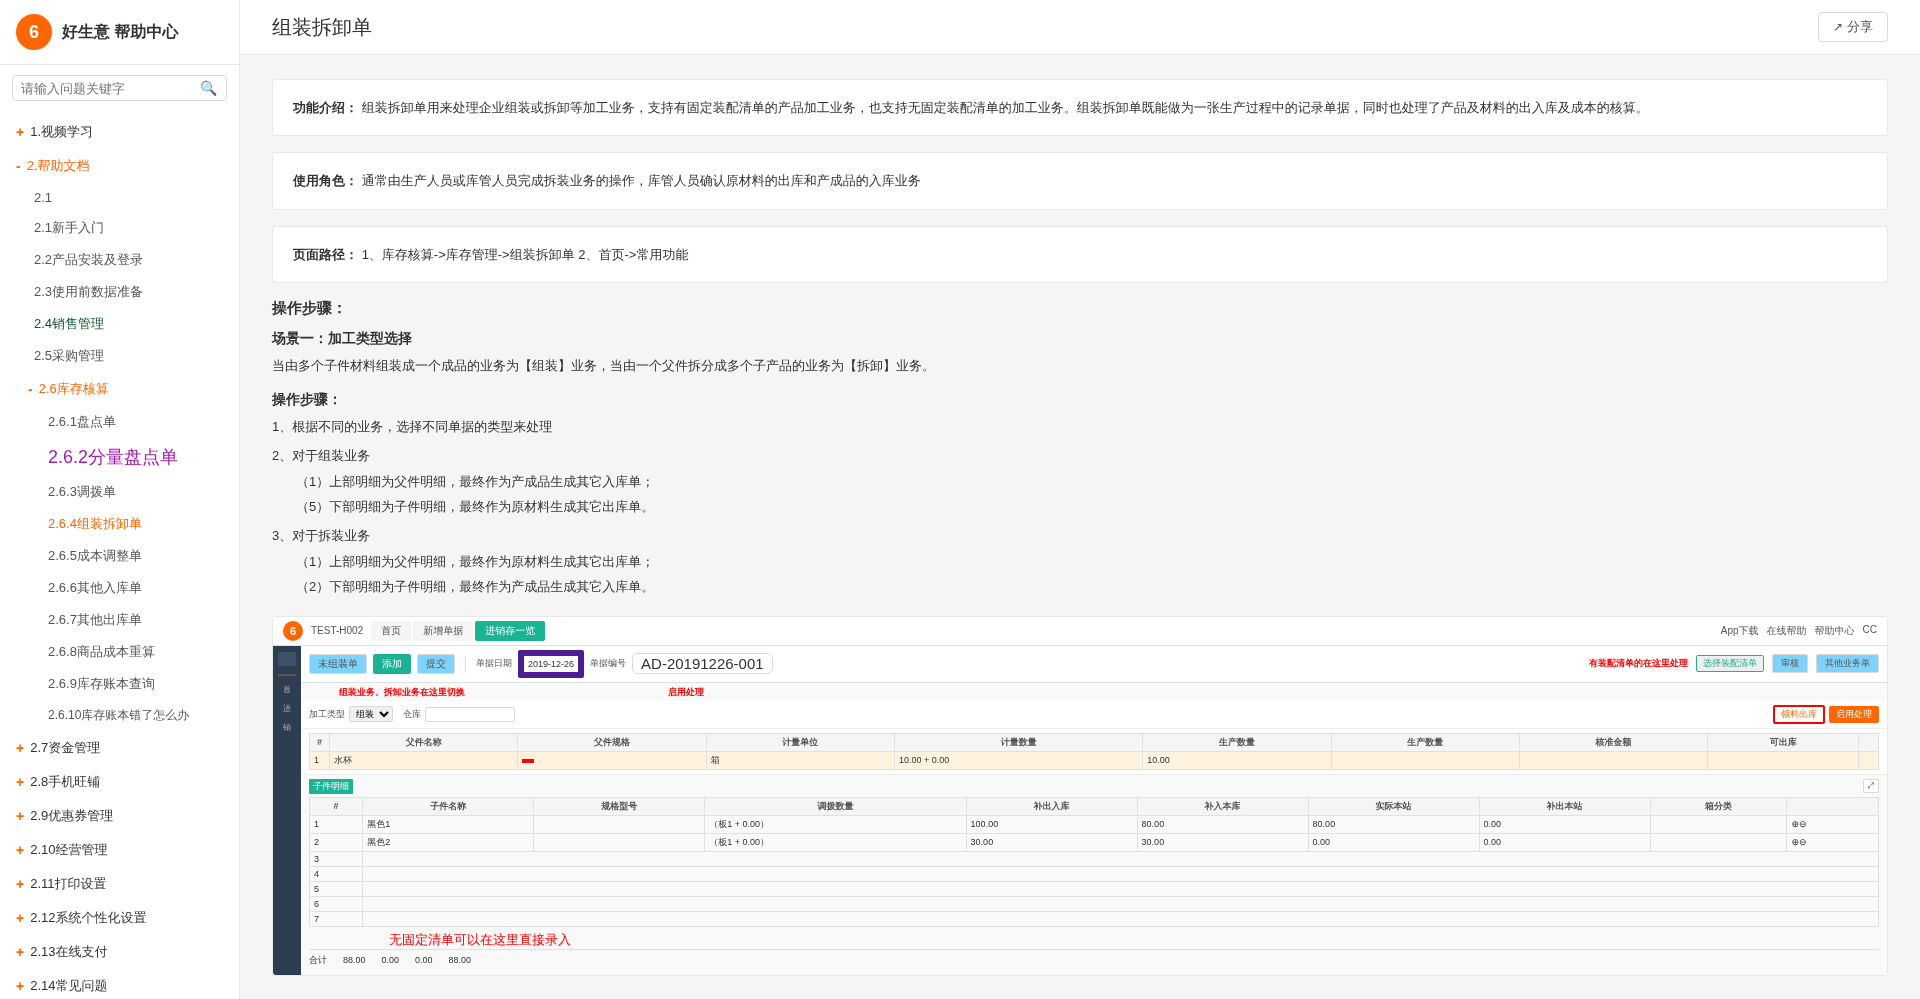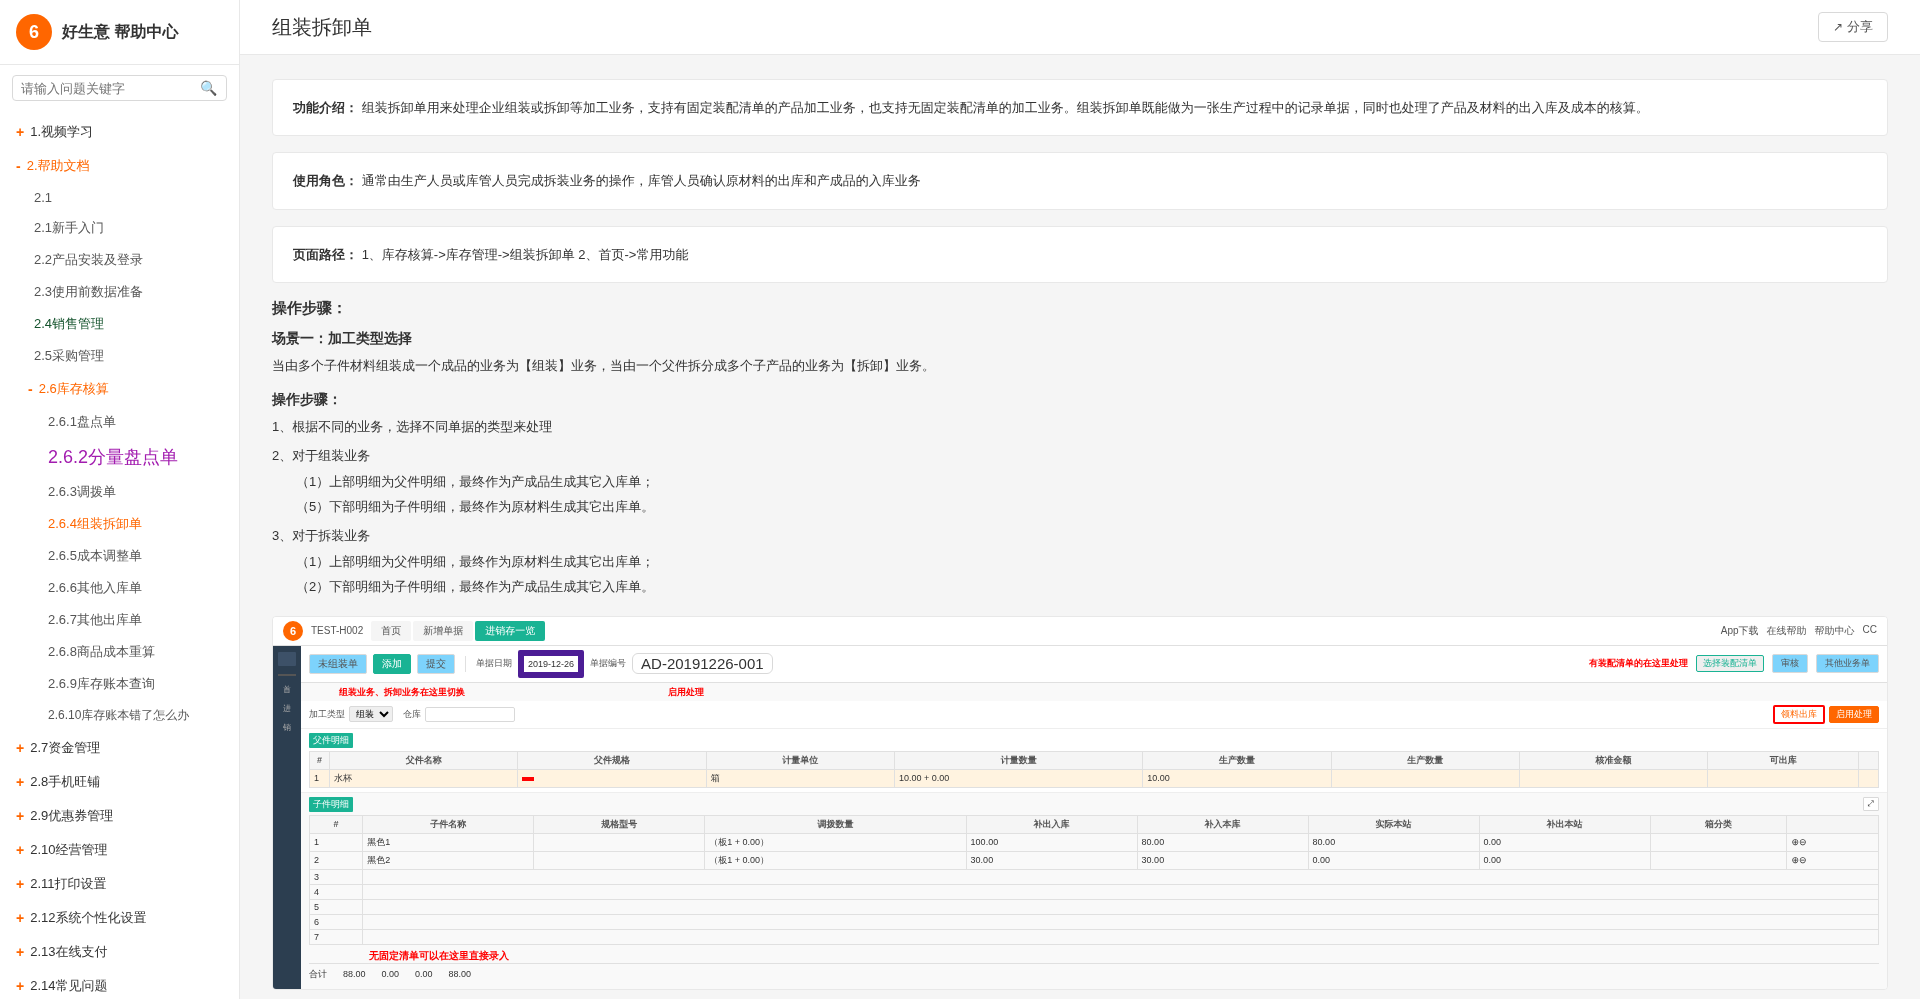--- a/index.html
+++ b/index.html
@@ -353,23 +353,20 @@
                   <span style="font-size:9px;color:#555;">仓库</span>
                   <input class="sim-input" type="text" value="" style="">
                 </div>
                 <div style="display:flex;align-items:center;gap:4px;margin-left:auto;">
                   <div style="border:2px solid #f00;border-radius:2px;padding:1px 6px;font-size:9px;color:#f60;">领料出库</div>
                   <button class="sim-btn sim-btn-orange" style="font-size:9px;padding:1px 6px;">启用处理</button>
                 </div>
               </div>
 
               <div style="padding:4px 8px;background:#fff;">
-                <div style="display:flex;align-items:center;margin-bottom:3px;gap:4px;">
-                  <span style="font-size:9px;background:#1ab394;color:#fff;padding:1px 4px;border-radius:1px;">父件明细</span>
-                </div>
                 <table class="sim-table">
                   <thead>
                     <tr>
                       <th style="width:20px;">#</th>
                       <th>父件名称</th>
                       <th>父件规格</th>
                       <th>计量单位</th>
                       <th>计量数量</th>
                       <th>生产数量</th>
                       <th>生产数量</th>
@@ -459,21 +456,21 @@
                       <td colspan="9"></td>
                     </tr>
                     <tr>
                       <td>7</td>
                       <td colspan="9"></td>
                     </tr>
                   </tbody>
                 </table>
 
                 <div style="display:flex;align-items:center;gap:6px;margin-top:4px;">
-                  <span style="color:#f00;font-size:10px;font-weight:bold;margin-left:60px;">无固定清单可以在这里直接录入</span>
+                  <span style="color:#f00;font-size:13px;font-weight:normal;margin-left:80px;">无固定清单可以在这里直接录入</span>
                 </div>
 
                 <div style="display:flex;align-items:center;gap:16px;padding:4px 0;border-top:1px solid #e0e0e0;font-size:9px;">
                   <span>合计</span>
                   <span>88.00</span>
                   <span>0.00</span>
                   <span>0.00</span>
                   <span>88.00</span>
                 </div>
               </div>

